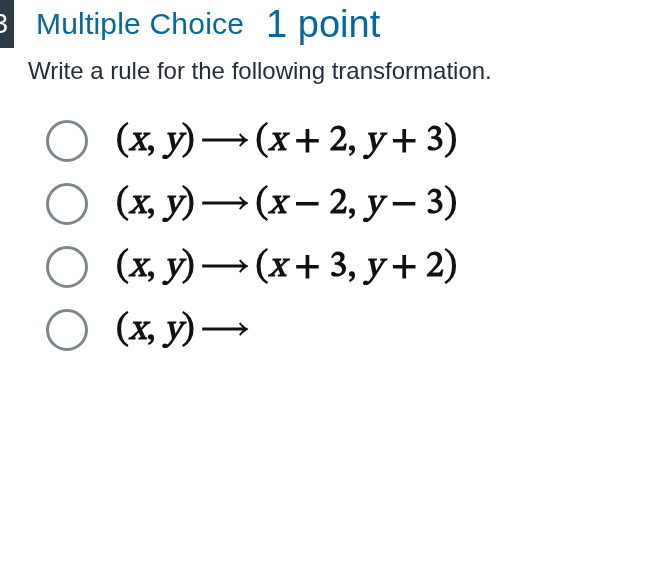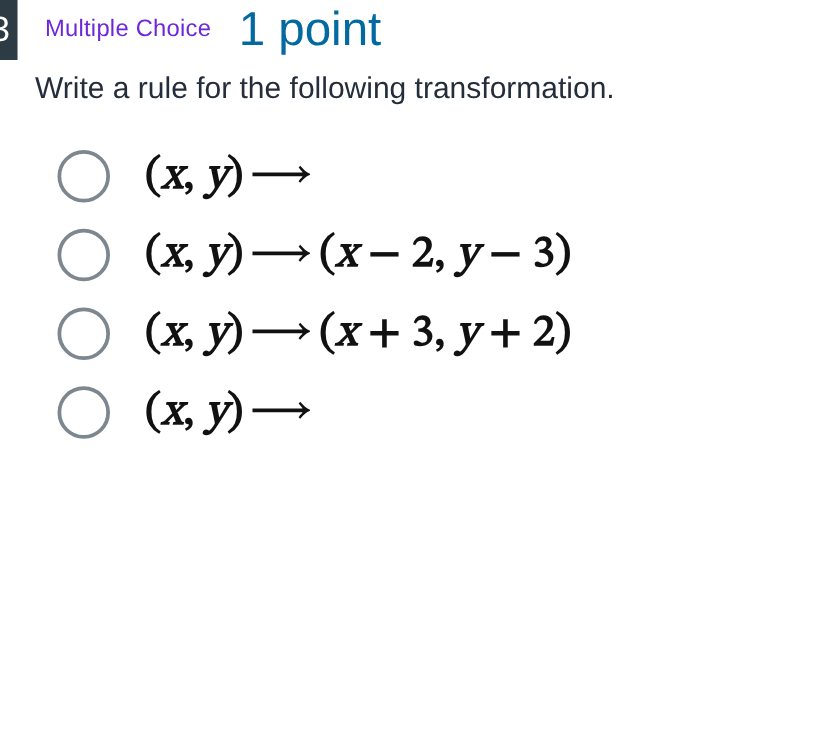--- a/index.html
+++ b/index.html
@@ -24,22 +24,22 @@
     color: #fff;
     font-size: 28px;
     padding: 6px 6px 6px 0;
     height: 48px;
     width: 14px;
     display: flex;
     align-items: center;
     justify-content: flex-end;
   }
   .qtype {
-    font-size: 19px;
-    color: #6d28d9;
+    font-size: 30px;
+    color: #0369a1;
     letter-spacing: 0.2px;
   }
   .points {
     font-size: 38px;
     color: #0369a1;
   }
   .prompt {
     font-size: 24px;
     color: #242e3a;
     padding: 8px 24px 4px 28px;
@@ -94,20 +94,21 @@
 
 <div class="prompt">Write a rule for the following transformation.</div>
 
 <div class="choices">
 
   <div class="choice">
     <div class="radio"></div>
     <div class="math">
       <span>(<span class="var">x</span>, <span class="var">y</span>)</span>
       <span class="arrow">⟶</span>
+      <span>(<span class="var">x</span> + 2, <span class="var">y</span> + 3)</span>
     </div>
   </div>
 
   <div class="choice">
     <div class="radio"></div>
     <div class="math">
       <span>(<span class="var">x</span>, <span class="var">y</span>)</span>
       <span class="arrow">⟶</span>
       <span>(<span class="var">x</span> − 2, <span class="var">y</span> − 3)</span>
     </div>

